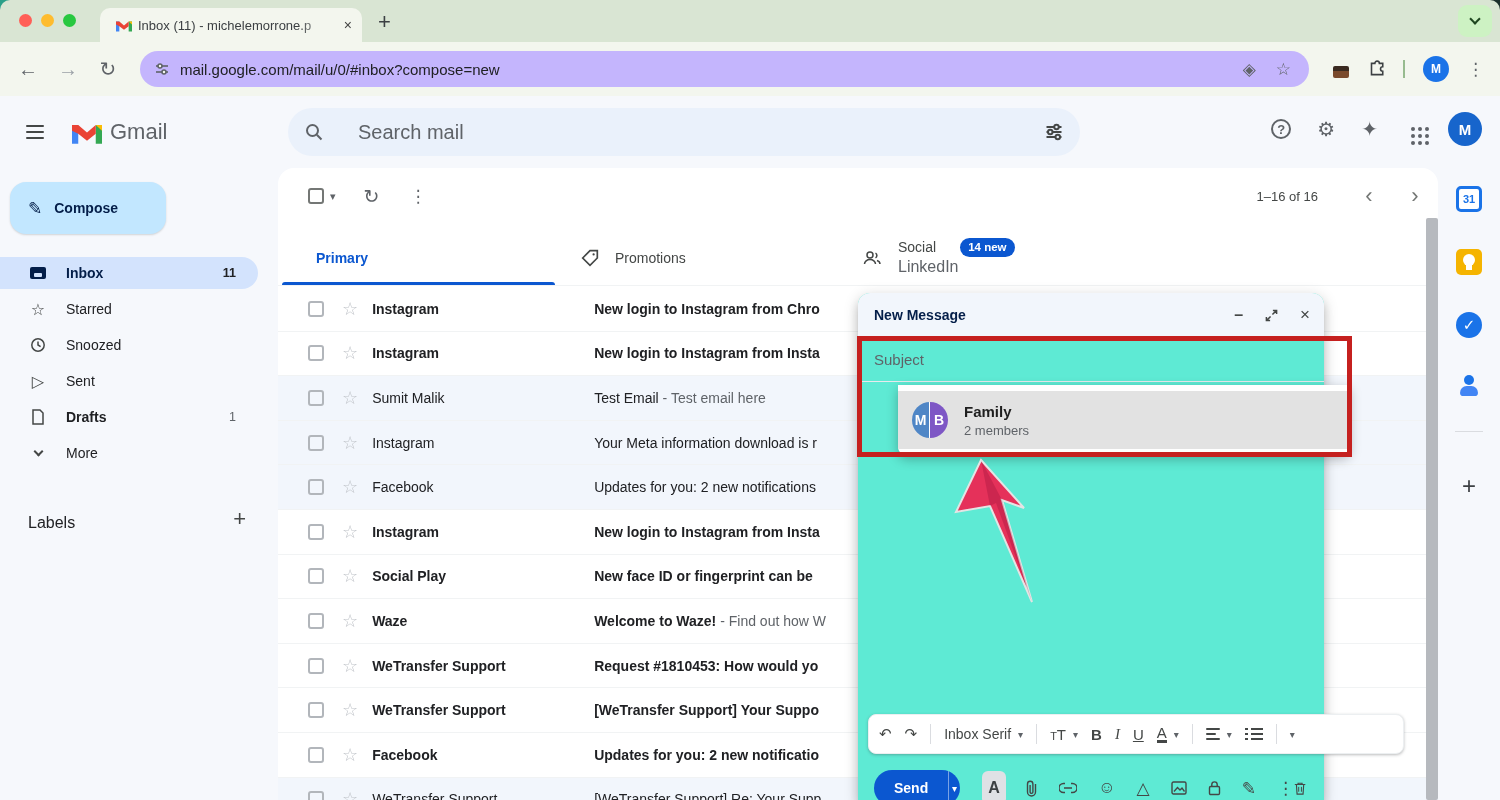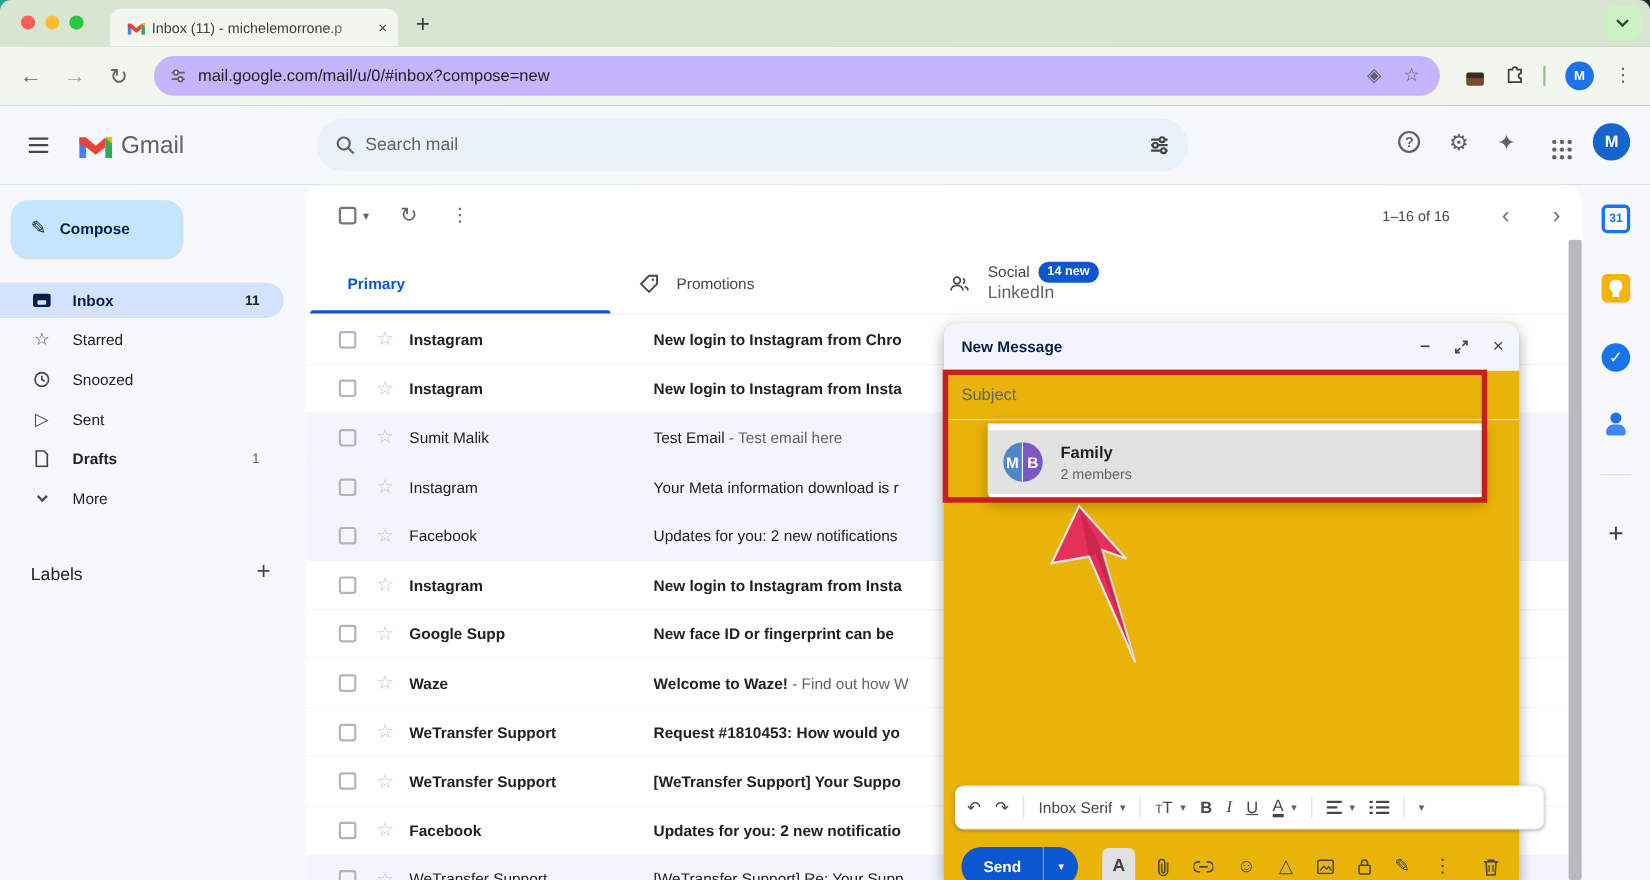--- a/index.html
+++ b/index.html
@@ -36,21 +36,21 @@
     display:flex; align-items:center; justify-content:center; }
 
   
   .gheader { left:0; top:96px; width:1500px; height:72px; background:#f6f8fc; display:flex; align-items:center; }
   .burger { width:18px; margin-left:26px; display:flex; flex-direction:column; gap:4px; }
   .burger i { height:2px; background:#444746; border-radius:1px; }
   .glogo { margin-left:28px; display:flex; align-items:center; gap:8px; }
   .glogo-text { font-size:22px; color:#5f6368; }
   .searchbar { position:absolute; left:288px; top:12px; width:792px; height:48px; border-radius:24px; background:#eaf1fb;
     display:flex; align-items:center; padding:0 16px; }
-  .search-ph { font-size:16px; color:#5f6368; margin-left:8px; flex:1; }
+  .search-ph { font-size:20px; color:#5f6368; margin-left:34px; flex:1; }
   .hdr-icons { position:absolute; right:18px; top:16px; display:flex; align-items:center; gap:26px; }
   .help-ic { width:20px;height:20px;border:2px solid #5f6368;border-radius:50%;font-size:13px;color:#5f6368;
     display:flex;align-items:center;justify-content:center;font-weight:700; }
   .sym { font-size:20px; color:#5f6368; }
   .grid9 { width:4px;height:4px;border-radius:50%;background:#5f6368; margin:7px;
     box-shadow:7px 0 0 #5f6368,14px 0 0 #5f6368,0 7px 0 #5f6368,7px 7px 0 #5f6368,14px 7px 0 #5f6368,0 14px 0 #5f6368,7px 14px 0 #5f6368,14px 14px 0 #5f6368; }
   .gavatar { width:34px;height:34px;border-radius:50%;background:#1765cc;color:#fff;font-size:15px;font-weight:700;
     display:flex;align-items:center;justify-content:center; }
 
   
@@ -86,21 +86,21 @@
   .lt-kebab { font-size:17px; color:#5f6368; margin-left:30px; }
   .pagination { margin-left:auto; display:flex; align-items:center; gap:0; }
   .pg-text { font-size:13px; color:#444746; margin-right:28px; }
   .pg-ar { font-size:22px; color:#747775; width:46px; text-align:center; }
   .tabsrow { position:absolute; left:0; top:62px; width:100%; height:56px; display:flex; border-bottom:1px solid #f1f3f4; }
   .cat-tab { width:281px; display:flex; align-items:center; gap:16px; padding-left:22px; position:relative; font-size:14px; color:#444746; }
   .cat-tab.active { color:#0b57d0; font-weight:600; }
   .cat-tab.active::after { content:""; position:absolute; left:4px; right:4px; bottom:0; height:3px; background:#0b57d0; border-radius:3px 3px 0 0; }
   .inbox-glyph.blue { background:#0b57d0; } .inbox-glyph.blue::after{ background:#fff; }
   .soc-col { display:flex; flex-direction:column; line-height:1.25; }
-  .soc-line { display:flex; align-items:center; gap:8px; }
+  .soc-line { display:flex; align-items:center; gap:24px; }
   .badge { background:#0b57d0; color:#fff; font-size:11.5px; font-weight:700; border-radius:10px; padding:2px 8px; }
   .soc-sub { font-size:16px; color:#5f6368; }
 
   .rows { position:absolute; left:0; top:119px; width:100%; bottom:0; overflow:hidden; }
   .mail-row { height:44.6px; display:flex; align-items:center; padding-left:30px; background:#fff; border-bottom:1px solid #f1f3f4; }
   .mail-row.read { background:#f2f6fc; }
   .mail-row .star { font-size:18px; color:#c0c4c9; margin-left:18px; }
   .mail-row .sender { width:222px; margin-left:14px; font-size:14px; font-weight:700; color:#202124; white-space:nowrap; overflow:hidden; }
   .mail-row .subject { flex:1; font-size:14px; white-space:nowrap; overflow:hidden; }
   .mail-row .subj-main { font-weight:700; color:#202124; }
@@ -117,21 +117,21 @@
   .keep-ic::before { content:""; position:absolute; left:10px; top:15px; width:6px; height:6px; background:#fff; z-index:1; }
   .tasks-ic { margin-top:37px; width:26px; height:26px; border-radius:50%; background:#1a73e8; color:#fff; font-size:15px; font-weight:700;
     display:flex; align-items:center; justify-content:center; }
   .contact-ic { margin-top:37px; width:22px; height:22px; position:relative; }
   .contact-ic::before { content:""; position:absolute; left:6px; top:0; width:10px; height:10px; border-radius:50%; background:#1a73e8; }
   .contact-ic::after { content:""; position:absolute; left:2px; top:11px; width:18px; height:10px; border-radius:8px 8px 4px 4px; background:#4285f4; }
   .rp-div { margin-top:34px; width:28px; height:1px; background:#dadce0; }
   .rp-plus { margin-top:40px; font-size:24px; color:#3c4043; }
 
   
-  .compose { left:858px; top:293px; width:523px; height:507px; background:#eab308; border-radius:12px 12px 0 0;
+  .compose { left:858px; top:293px; width:466px; height:507px; background:#5eead4; border-radius:12px 12px 0 0;
     box-shadow:0 8px 10px 1px rgba(0,0,0,.14),0 3px 14px 2px rgba(0,0,0,.12),0 5px 5px -3px rgba(0,0,0,.2); z-index:5; }
   .cmp-head { height:44px; background:#f2f6fc; border-radius:12px 12px 0 0; display:flex; align-items:center; padding:0 14px 0 16px; }
   .cmp-title { font-size:14px; font-weight:600; color:#041e49; }
   .cmp-ctl { margin-left:auto; display:flex; align-items:center; gap:22px; color:#444746; }
   .cmp-min { font-size:16px; font-weight:700; }
   .cmp-x { font-size:17px; }
   .to-row { height:46px; display:flex; align-items:center; padding:0 16px; font-size:15px; }
   .to-lbl { color:#5f6368; }
   .to-val { color:#202124; margin-left:12px; }
   .cursor { display:inline-block; width:1.5px; height:18px; background:#202124; vertical-align:middle; margin-left:1px; }
@@ -409,21 +409,21 @@
       <div class="mail-row">
         <span class="cb light"></span>
         <span class="star">☆</span>
         <span class="sender">Instagram</span>
         <span class="subject"><span class="subj-main">New login to Instagram from Insta</span><span class="snip"></span></span>
       </div>
 
       <div class="mail-row">
         <span class="cb light"></span>
         <span class="star">☆</span>
-        <span class="sender">Google Supp</span>
+        <span class="sender">Social Play</span>
         <span class="subject"><span class="subj-main">New face ID or fingerprint can be</span><span class="snip"></span></span>
       </div>
 
       <div class="mail-row">
         <span class="cb light"></span>
         <span class="star">☆</span>
         <span class="sender">Waze</span>
         <span class="subject"><span class="subj-main">Welcome to Waze!</span><span class="snip"> - Find out how W</span></span>
       </div>
 

